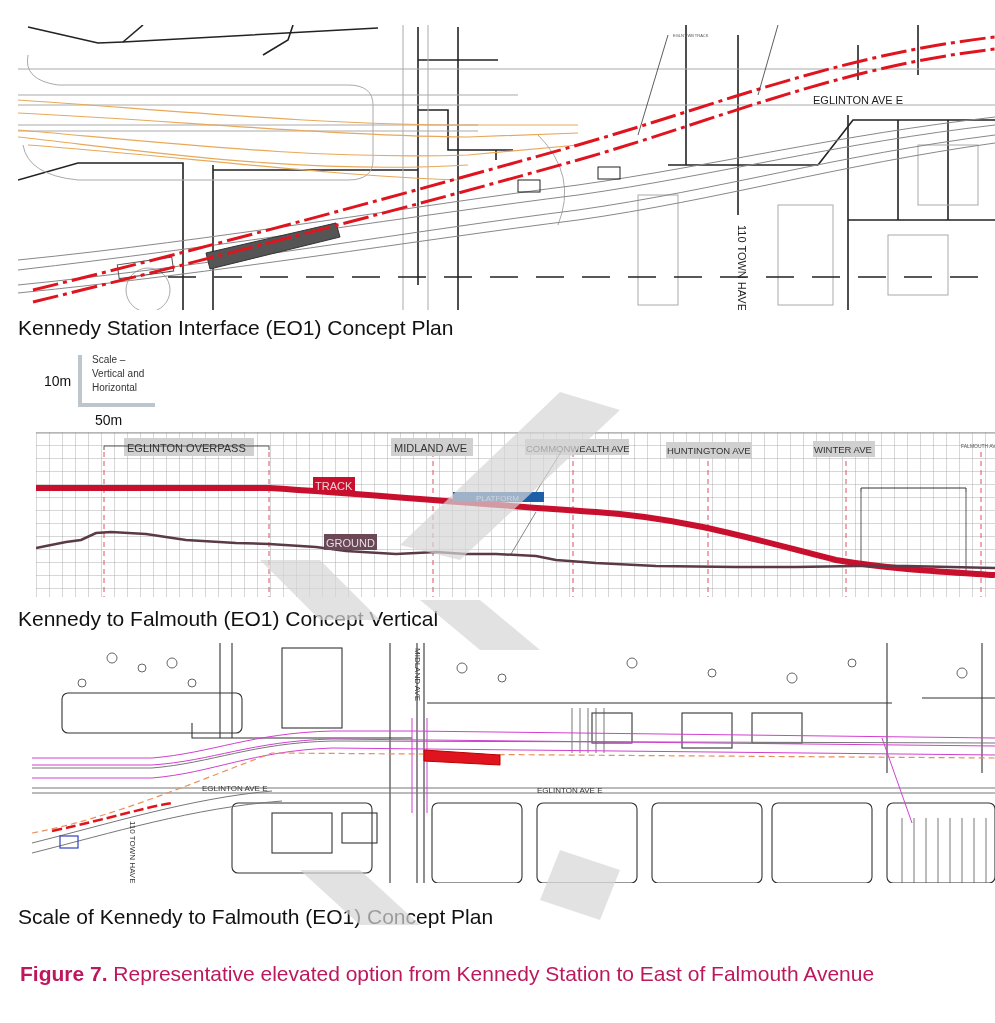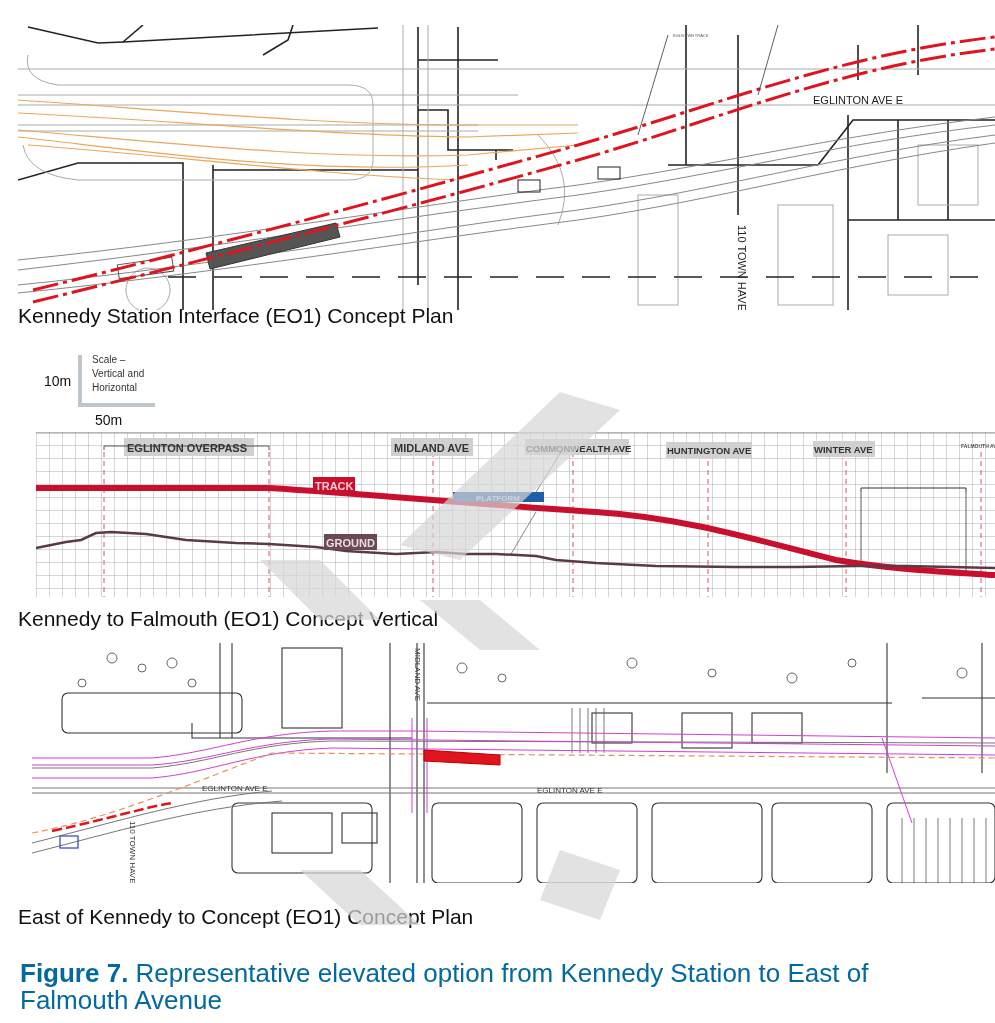--- a/index.html
+++ b/index.html
@@ -1,19 +1,19 @@
 <!DOCTYPE html>
 <html><head>
 <meta charset="utf-8">
 <style>
   html, body { margin: 0; padding: 0; background: #ffffff; }
   body { width: 995px; height: 1023px; position: relative; overflow: hidden; font-family: "Liberation Sans", sans-serif; color: #111; }
   .panel { position: absolute; overflow: hidden; background: #fff; }
   .caption { position: absolute; font-size: 21px; color: #111; white-space: nowrap; }
-  .fig-caption { position: absolute; left: 20px; top: 960px; width: 960px; font-size: 26px; line-height: 27px; color: #0369a1; }
+  .fig-caption { position: absolute; left: 20px; top: 960px; width: 960px; font-size: 21px; line-height: 27px; color: #be185d; }
   .fig-caption b { font-weight: bold; }
   svg text { font-family: "Liberation Sans", sans-serif; }
   .watermark { position: absolute; pointer-events: none; }
 </style>
 </head>
 <body>
 
 <div class="panel" style="left:18px; top:25px; width:977px; height:285px;">
   <svg width="977" height="285" viewBox="0 0 977 285">
 
@@ -85,34 +85,34 @@
 
     <line x1="150" y1="252" x2="977" y2="252" stroke="#222" stroke-width="1.4" stroke-dasharray="28,18"></line>
 
     <text x="795" y="79" font-size="11" fill="#222">EGLINTON AVE E</text>
     <text x="720" y="200" font-size="11" fill="#222" transform="rotate(90 720 200)">110 TOWN HAVEN PL</text>
     <text x="655" y="12" font-size="4" fill="#555">EGLNT WB TRACK</text>
     <line x1="650" y1="10" x2="620" y2="110" stroke="#333" stroke-width="0.8"></line>
     <line x1="760" y1="0" x2="740" y2="70" stroke="#333" stroke-width="0.8"></line>
   </svg>
 </div>
-<div class="caption" style="left:18px; top:304px;text-align:center;">Kennedy Station Interface (EO1) Concept Plan</div>
+<div class="caption" style="left:18px; top:316px;text-align:center;">Kennedy Station Interface (EO1) Concept Plan</div>
 
 <div class="panel" style="left:40px; top:350px; width:140px; height:80px;">
   <svg width="140" height="80">
     <polyline points="40,5 40,55 115,55" fill="none" stroke="#bcc6cc" stroke-width="4"></polyline>
     <text x="4" y="36" font-size="14" fill="#111">10m</text>
     <text x="52" y="13" font-size="10" fill="#333">Scale –</text>
     <text x="52" y="27" font-size="10" fill="#333">Vertical and</text>
     <text x="52" y="41" font-size="10" fill="#333">Horizontal</text>
     <text x="55" y="75" font-size="14" fill="#111">50m</text>
   </svg>
 </div>
 
-<div class="panel" style="left:36px; top:432px; width:959px; height:165px;font-weight:bold;">
+<div class="panel" style="left:36px; top:432px; width:959px; height:165px;">
   <svg width="959" height="165" viewBox="0 0 959 165">
     <defs>
       <pattern id="grid" width="13" height="13" patternUnits="userSpaceOnUse">
         <path d="M13 0 L0 0 0 13" fill="none" stroke="#9a9a9a" stroke-width="0.8"></path>
       </pattern>
     </defs>
     <rect x="0" y="0" width="959" height="165" fill="url(#grid)"></rect>
     <line x1="0" y1="1" x2="959" y2="1" stroke="#999"></line>
 
     <g stroke="#e05060" stroke-width="1" stroke-dasharray="5,4">
@@ -243,21 +243,21 @@
     <polygon points="392,107 468,112 468,122 392,118" fill="#e0141e" stroke="#b00" stroke-width="1"></polygon>
 
     <rect x="28" y="193" width="18" height="12" fill="none" stroke="#3040c0" stroke-width="1.2"></rect>
 
     <text x="170" y="148" font-size="8" fill="#333">EGLINTON AVE E</text>
     <text x="505" y="150" font-size="8" fill="#333">EGLINTON AVE E</text>
     <text x="383" y="5" font-size="8" fill="#333" transform="rotate(90 383 5)">MIDLAND AVE</text>
     <text x="98" y="178" font-size="8" fill="#333" transform="rotate(90 98 178)">110 TOWN HAVEN</text>
   </svg>
 </div>
-<div class="caption" style="left:18px; top:905px;">East of Kennedy to Concept (EO1) Concept Plan</div>
+<div class="caption" style="left:18px; top:905px;">Scale of Kennedy to Falmouth (EO1) Concept Plan</div>
 
 <svg class="watermark" width="995" height="1023" style="left:0; top:0;">
   <g fill="#d6d6d6" opacity="0.7">
     <polygon points="560,392 620,410 460,560 400,545"></polygon>
     <polygon points="260,560 320,560 380,620 320,620"></polygon>
     <polygon points="420,600 480,600 540,650 480,650"></polygon>
     <polygon points="300,870 360,870 420,925 360,925"></polygon>
     <polygon points="560,850 620,870 600,920 540,900"></polygon>
   </g>
 </svg>

